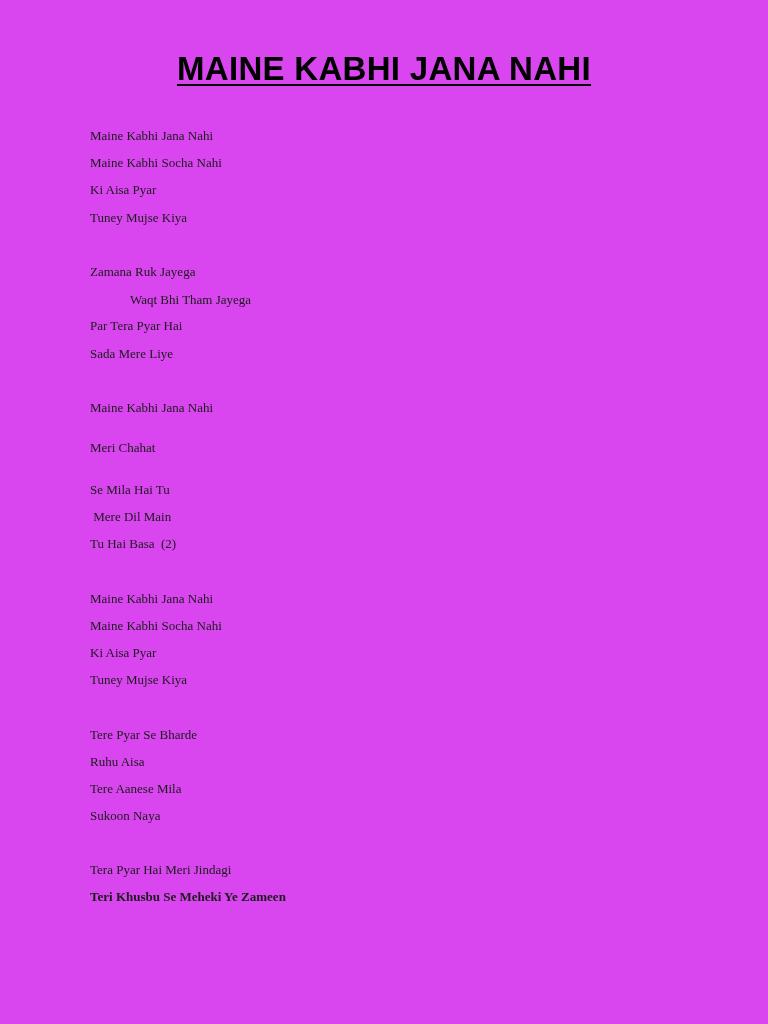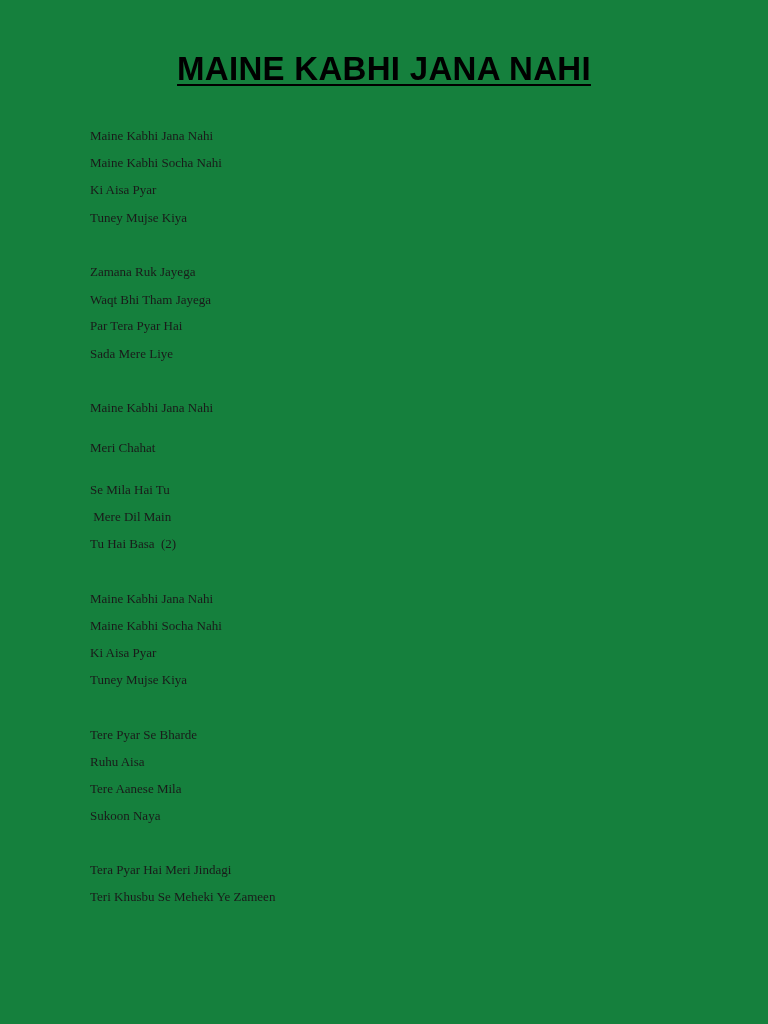--- a/index.html
+++ b/index.html
@@ -1,17 +1,17 @@
 <!DOCTYPE html>
 <html><head>
 <meta charset="utf-8">
 <style>
   html, body { margin: 0; padding: 0; background: #ffffff; }
   body { width: 768px; height: 1024px; position: relative; overflow: hidden; }
-  .page { position: absolute; left: 0; top: 0; width: 768px; height: 1024px; background: #15803d; }
+  .page { position: absolute; left: 0; top: 0; width: 768px; height: 1024px; background: #d946ef; }
   .title {
     position: absolute; left: 0; width: 768px; top: 50px;
     text-align: center;
     font-family: "Liberation Sans", sans-serif;
     font-weight: bold; font-size: 33px; color: #000;
     letter-spacing: 0.3px;
   }
   .title span { text-decoration: underline; text-decoration-thickness: 2px; text-underline-offset: 4px; }
   .line {
     position: absolute; left: 90px;
@@ -24,32 +24,32 @@
 <body>
 
 <div class="page">
   <div class="title"><span>MAINE KABHI JANA NAHI</span></div>
   <div id="lyrics">
       <div class="line" style="top: 128px;">Maine Kabhi Jana Nahi</div>
       <div class="line" style="top: 155px;">Maine Kabhi Socha Nahi</div>
       <div class="line" style="top: 182px;">Ki Aisa Pyar</div>
       <div class="line" style="top: 210px;">Tuney Mujse Kiya</div>
       <div class="line" style="top: 264px;">Zamana Ruk Jayega</div>
-      <div class="line" style="top: 292px;">Waqt Bhi Tham Jayega</div>
+      <div class="line" style="top: 292px; margin-left: 40px;">Waqt Bhi Tham Jayega</div>
       <div class="line" style="top: 318px;">Par Tera Pyar Hai</div>
       <div class="line" style="top: 346px;">Sada Mere Liye</div>
       <div class="line" style="top: 400px;">Maine Kabhi Jana Nahi</div>
       <div class="line" style="top: 440px;">Meri Chahat</div>
       <div class="line" style="top: 482px;">Se Mila Hai Tu</div>
       <div class="line" style="top: 509px;"> Mere Dil Main</div>
       <div class="line" style="top: 536px;">Tu Hai Basa  (2)</div>
       <div class="line" style="top: 591px;">Maine Kabhi Jana Nahi</div>
       <div class="line" style="top: 618px;">Maine Kabhi Socha Nahi</div>
       <div class="line" style="top: 645px;">Ki Aisa Pyar</div>
       <div class="line" style="top: 672px;">Tuney Mujse Kiya</div>
       <div class="line" style="top: 727px;">Tere Pyar Se Bharde</div>
       <div class="line" style="top: 754px;">Ruhu Aisa</div>
       <div class="line" style="top: 781px;">Tere Aanese Mila</div>
       <div class="line" style="top: 808px;">Sukoon Naya</div>
       <div class="line" style="top: 862px;">Tera Pyar Hai Meri Jindagi</div>
-      <div class="line" style="top: 889px;">Teri Khusbu Se Meheki Ye Zameen</div>
+      <div class="line" style="top: 889px; font-weight: bold;">Teri Khusbu Se Meheki Ye Zameen</div>
     </div>
 </div>
 
 </body></html>

